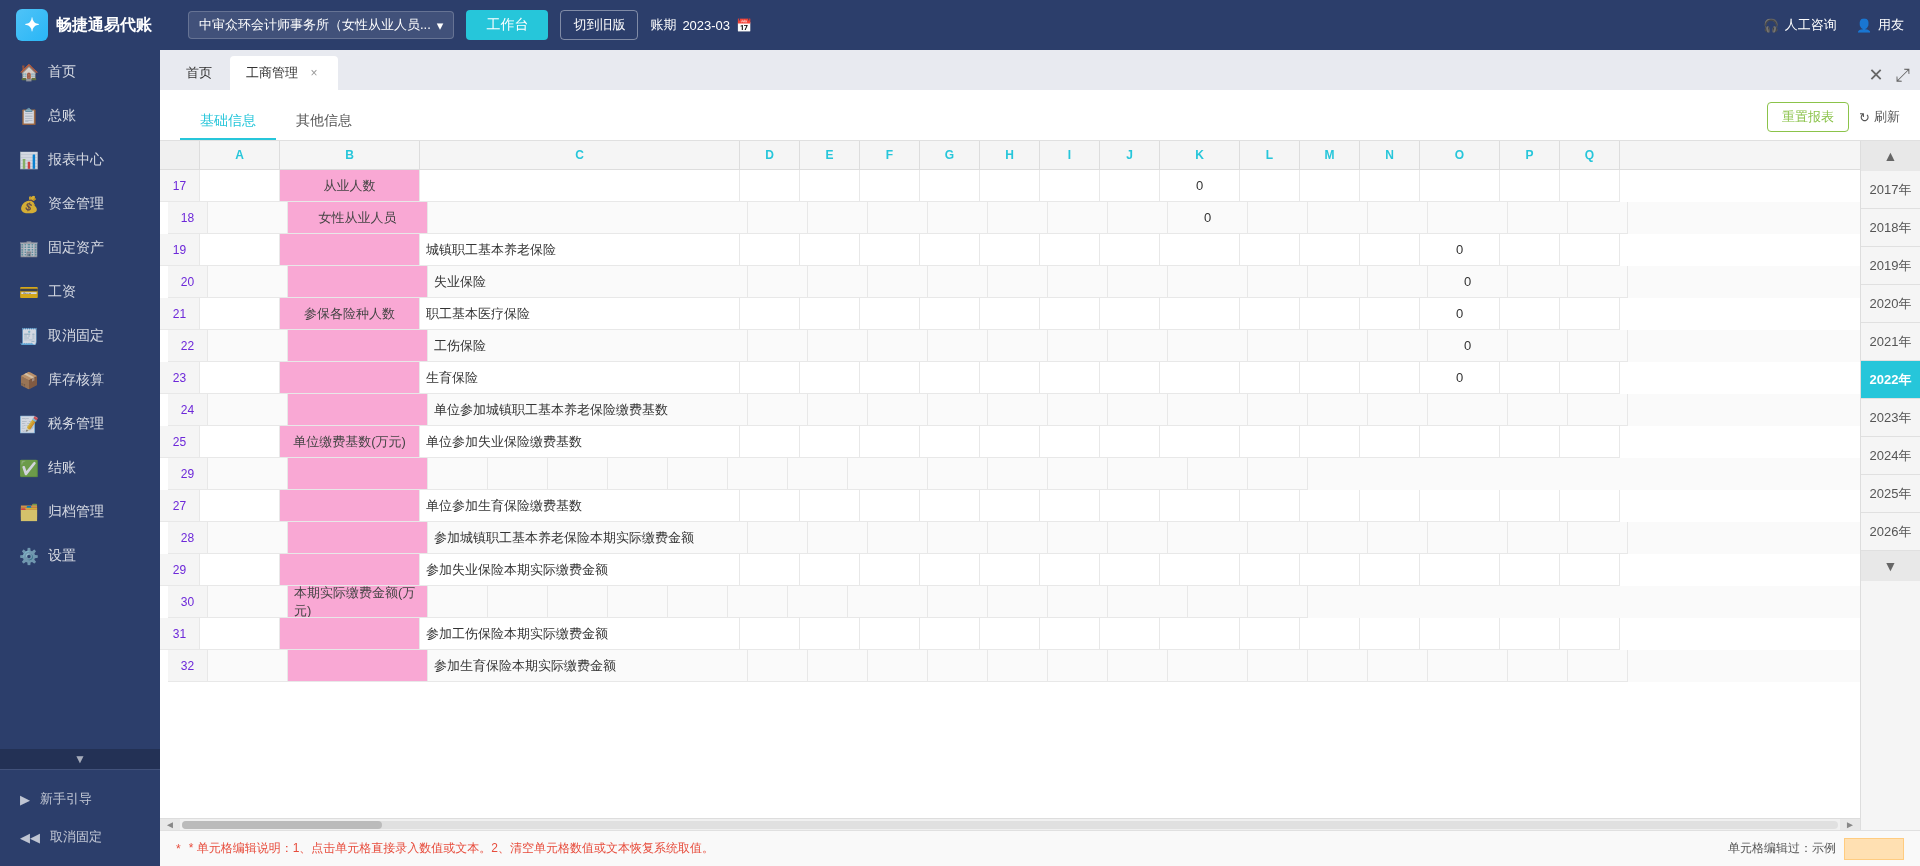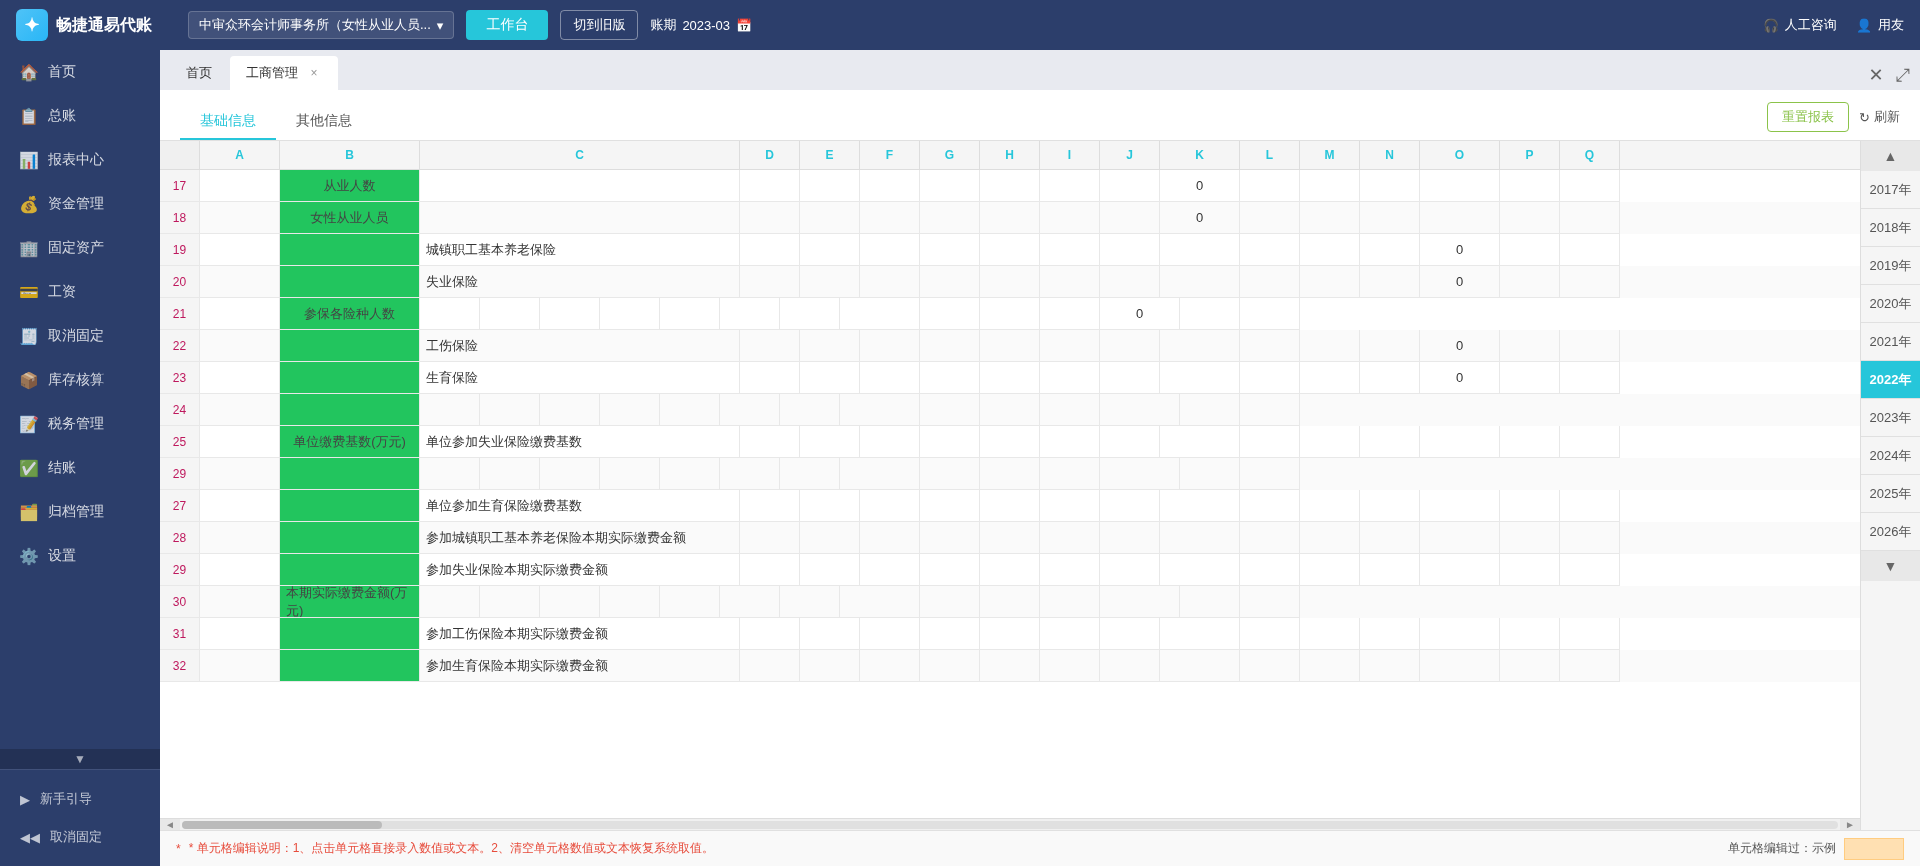--- a/index.html
+++ b/index.html
@@ -320,50 +320,50 @@
 
     
     .table-body {
       overflow: auto;
       flex: 1;
     }
     .table-row-container {
       display: flex;
       min-width: max-content;
     }
-    .table-row-container.even { background: #fafafa; }
+    .table-row-container.even { background: #fafafa; margin-left: 8px; }
     .row-num {
       width: 40px;
       min-width: 40px;
       height: 32px;
       border-right: 1px solid #e8e8e8;
       border-bottom: 1px solid #e8e8e8;
       display: flex;
       align-items: center;
       justify-content: center;
       font-size: 12px;
-      color: #be185d;
+      color: #6d28d9;
       background: #f5f5f5;
       flex-shrink: 0;
     }
     .cell {
       height: 32px;
       border-right: 1px solid #e8e8e8;
       border-bottom: 1px solid #e8e8e8;
       display: flex;
       align-items: center;
       padding: 0 6px;
       font-size: 13px;
       color: #333;
       flex-shrink: 0;
       overflow: hidden;
     }
     .cell.center { justify-content: center; }
     .cell.header-cell {
-      background: #22c55e;
+      background: #f9a8d4;
       font-weight: normal;
       color: #444;
     }
 
     
     .year-panel {
       width: 60px;
       background: #f5f5f5;
       display: flex;
       flex-direction: column;
@@ -710,20 +710,21 @@
               <div class="cell" style="width:60px"></div>
               <div class="cell center" style="width:80px">0</div>
               <div class="cell" style="width:60px"></div>
               <div class="cell" style="width:60px"></div>
             </div>
 
             <div class="table-row-container">
               <div class="row-num">21</div>
               <div class="cell" style="width:80px"></div>
               <div class="cell header-cell center" style="width:140px">参保各险种人数</div>
+              <div class="cell" style="width:320px">职工基本医疗保险</div>
               <div class="cell" style="width:60px"></div>
               <div class="cell" style="width:60px"></div>
               <div class="cell" style="width:60px"></div>
               <div class="cell" style="width:60px"></div>
               <div class="cell" style="width:60px"></div>
               <div class="cell" style="width:60px"></div>
               <div class="cell" style="width:60px"></div>
               <div class="cell" style="width:80px"></div>
               <div class="cell" style="width:60px"></div>
               <div class="cell" style="width:60px"></div>
@@ -772,20 +773,21 @@
               <div class="cell" style="width:60px"></div>
               <div class="cell center" style="width:80px">0</div>
               <div class="cell" style="width:60px"></div>
               <div class="cell" style="width:60px"></div>
             </div>
 
             <div class="table-row-container even">
               <div class="row-num">24</div>
               <div class="cell" style="width:80px"></div>
               <div class="cell header-cell" style="width:140px"></div>
+              <div class="cell" style="width:320px">单位参加城镇职工基本养老保险缴费基数</div>
               <div class="cell" style="width:60px"></div>
               <div class="cell" style="width:60px"></div>
               <div class="cell" style="width:60px"></div>
               <div class="cell" style="width:60px"></div>
               <div class="cell" style="width:60px"></div>
               <div class="cell" style="width:60px"></div>
               <div class="cell" style="width:60px"></div>
               <div class="cell" style="width:80px"></div>
               <div class="cell" style="width:60px"></div>
               <div class="cell" style="width:60px"></div>

